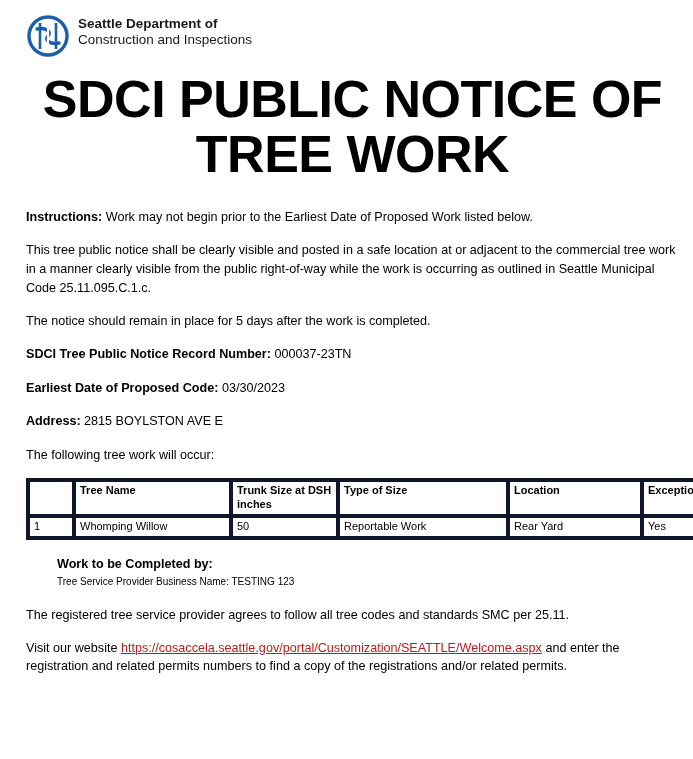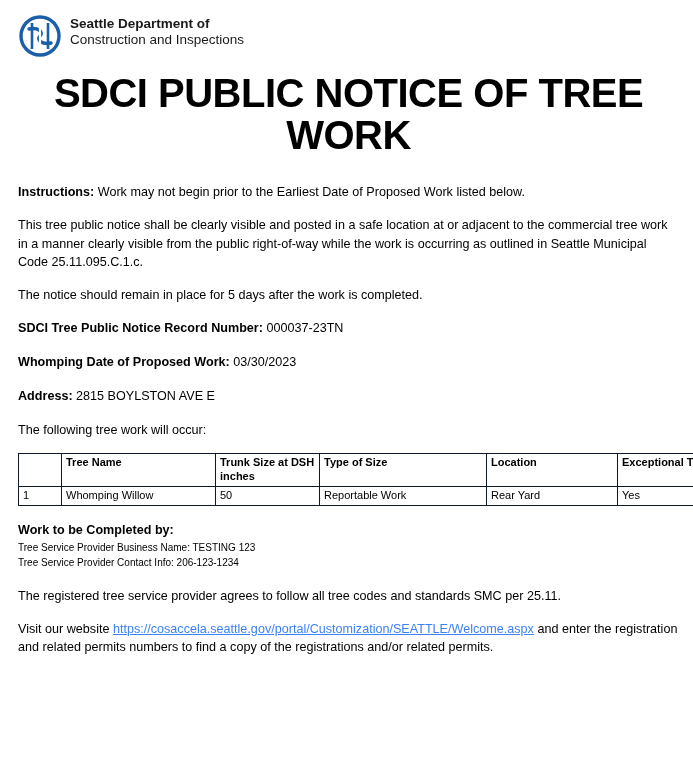--- a/index.html
+++ b/index.html
@@ -12,21 +12,21 @@
     background: #ffffff;
     font-family: "Liberation Sans", sans-serif;
     color: #000000;
     overflow: hidden;
   }
   .page {
     position: relative;
     width: 693px;
     height: 759px;
     box-sizing: border-box;
-    padding: 10px 14px 0 18px;
+    padding: 10px 14px 0 26px;
   }
 
   
   .header {
     display: flex;
     align-items: flex-start;
     gap: 8px;
     margin-left: 0px;
     margin-top: 4px;
   }
@@ -43,21 +43,21 @@
     font-size: 13.5px;
     color: #1a1a1a;
   }
   .logo-text .l1 { font-weight: bold; }
   .logo-text .l1 .city { font-weight: bold; }
   .logo-text .l2 { font-weight: normal; }
 
   
   .title {
     text-align: center;
-    font-size: 40px;
+    font-size: 52px;
     font-weight: bold;
     line-height: 1.06;
     letter-spacing: -0.5px;
     margin: 14px 0 0 0;
     padding: 0 10px;
   }
 
   
   .body-block {
     margin-top: 26px;
@@ -79,21 +79,21 @@
   
   table.tree-table {
     border-collapse: collapse;
     width: 652px;
     margin: 4px 0 0 0;
     font-size: 11px;
     table-layout: fixed;
   }
   table.tree-table th,
   table.tree-table td {
-    border: 1px solid #0f172a;
+    border: 4px solid #0f172a;
     padding: 2px 4px;
     vertical-align: top;
     text-align: left;
     font-weight: normal;
     line-height: 1.25;
     height: 14px;
   }
   table.tree-table thead th {
     font-weight: bold;
     height: 28px;
@@ -109,25 +109,25 @@
   
   .section-head {
     font-weight: bold;
     font-size: 12.6px;
     margin: 18px 0 0 0;
   }
   .line {
     font-size: 10px;
     line-height: 1.45;
   }
-  .work-block { margin-top: 15px; }
+  .work-block { margin-top: 15px; margin-left: 31px; }
   .work-block .line { margin-top: 1px; }
 
   a.weblink {
-    color: #3b82f6;
+    color: #b91c1c;
     text-decoration: underline;
     word-break: break-all;
   }
 </style>
 </head>
 <body>
 
 <div class="page">
 
   <div class="header">
@@ -159,21 +159,21 @@
     <p class="para">This tree public notice shall be clearly visible and posted in a safe location at or adjacent to the commercial tree work in a manner clearly visible from the public right-of-way while the work is occurring as outlined in Seattle Municipal Code 25.11.095.C.1.c.</p>
 
     <p class="para">The notice should remain in place for 5 days after the work is completed.</p>
 
     <div class="kv">
       <span class="label">SDCI Tree Public Notice Record Number:</span>
       <span class="val">000037-23TN</span>
     </div>
 
     <div class="kv">
-      <span class="label">Whomping Date of Proposed Work:</span>
+      <span class="label">Earliest Date of Proposed Code:</span>
       <span class="val">03/30/2023</span>
     </div>
 
     <div class="kv">
       <span class="label">Address:</span>
       <span class="val">2815 BOYLSTON AVE E</span>
     </div>
 
     <p class="para tight">The following tree work will occur:</p>
 
@@ -197,21 +197,20 @@
           <td>Rear Yard</td>
           <td>Yes</td>
         </tr>
       </tbody>
     </table>
 
 
     <div class="work-block">
       <div class="section-head" style="margin-top:0">Work to be Completed by:</div>
       <div class="line">Tree Service Provider Business Name: TESTING 123</div>
-      <div class="line">Tree Service Provider Contact Info: 206-123-1234</div>
     </div>
 
     <p class="para" style="margin-top:16px">The registered tree service provider agrees to follow all tree codes and standards SMC per 25.11.</p>
 
     <p class="para">
       <span>Visit our website </span><a class="weblink" href="#">https://cosaccela.seattle.gov/portal/Customization/SEATTLE/Welcome.aspx</a><span> and enter the registration and related permits numbers to find a copy of the registrations and/or related permits.</span>
     </p>
 
   </div>
 </div>

